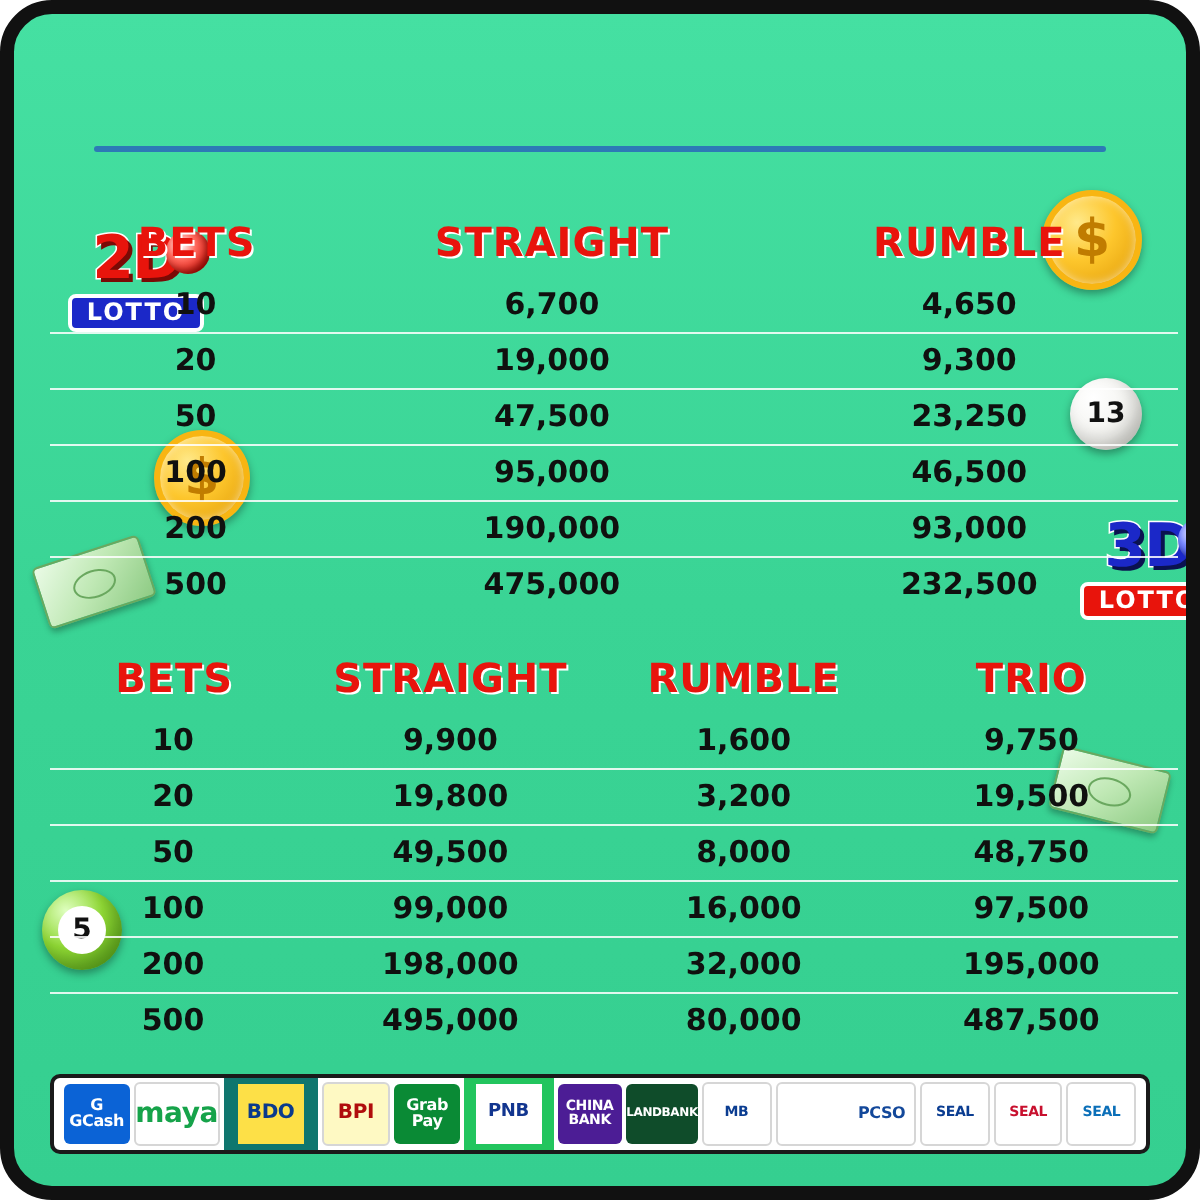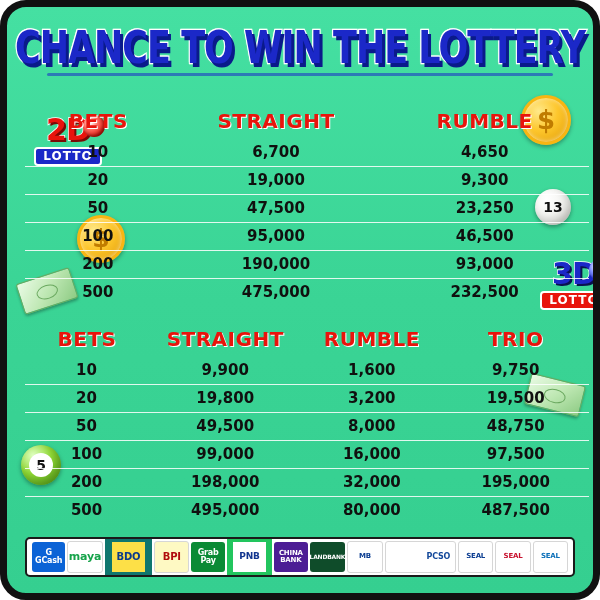--- a/index.html
+++ b/index.html
@@ -237,41 +237,38 @@
     font-family: "DejaVu Sans", sans-serif;
     font-size: 8px;
     font-weight: bold;
     text-align: center;
     line-height: 1.05;
     color: #ffffff;
     letter-spacing: -.2px;
     white-space: pre-line;
   }
   .pl-gcash   { background: #0b63d6; }
-  .pl-maya    { background: #ffffff; color: #16a34a; border: 1px solid #d6d6d6; font-size: 11px; }
+  .pl-maya    { background: #ffffff; color: #16a34a; border: 1px solid #d6d6d6; font-size: 14px; }
   .pl-bdo     { background: #fde047; color: #0a3a8c; border: 7px solid #0f766e; font-size: 10px; }
   .pl-bpi     { background: #fef9c3; color: #b00d0d; border: 1px solid #d6d6d6; font-size: 10px; }
   .pl-grabpay { background: #0a8a35; font-size: 8px; }
   .pl-pnb     { background: #ffffff; color: #12358f; border: 6px solid #22c55e; font-size: 9px; }
   .pl-chinabank { background: #4c1d95; font-size: 7px; }
   .pl-landbank  { background: #0f4c2a; font-size: 6px; }
   .pl-metro   { background: #ffffff; color: #0b3d91; border: 1px solid #d6d6d6; font-size: 7px; }
   .pl-seal1   { background: #ffffff; color: #0b3d91; border: 1px solid #d6d6d6; font-size: 7px; }
   .pl-seal2   { background: #ffffff; color: #c8102e; border: 1px solid #d6d6d6; font-size: 7px; }
   .pl-seal3   { background: #ffffff; color: #0b6fb8; border: 1px solid #d6d6d6; font-size: 7px; }
   .pl-pcso    { background: #ffffff; color: #13489a; border: 1px solid #d6d6d6; font-size: 8px; padding-left: 36px; }
 </style>
 </head>
 <body>
 
 <div class="poster">
 
-  <div class="title-bar">
-    <span class="title-text">CHANCE TO WIN THE LOTTERY</span>
-  </div>
   <div class="title-underline"></div>
 
   <div class="logo logo-2d">
     <div class="big">2D</div>
     <div class="swirl"></div>
     <div class="sub">LOTTO</div>
   </div>
 
   <div class="logo logo-3d">
     <div class="big">3D</div>

